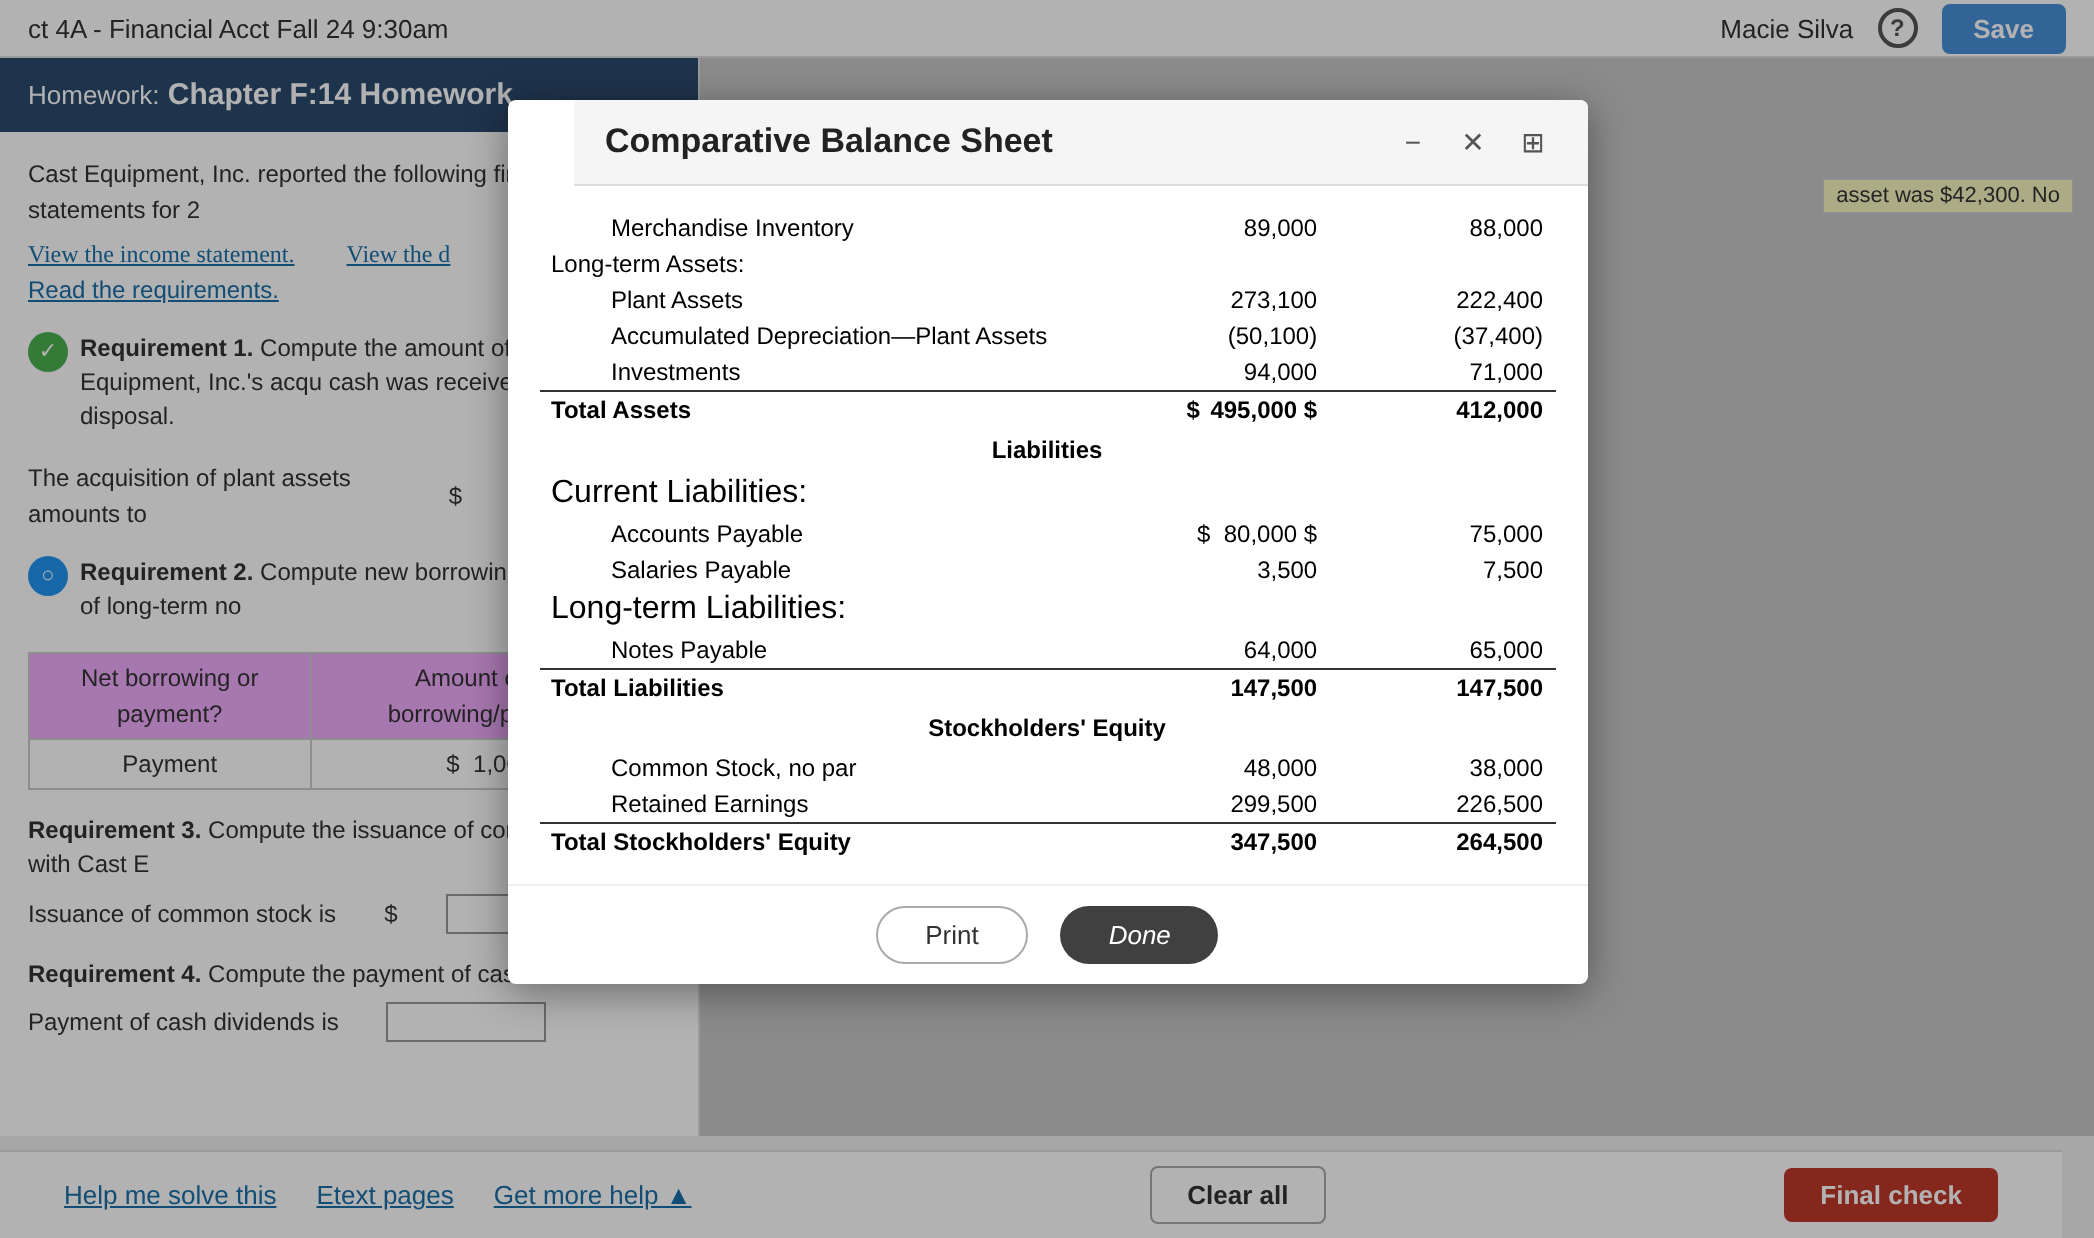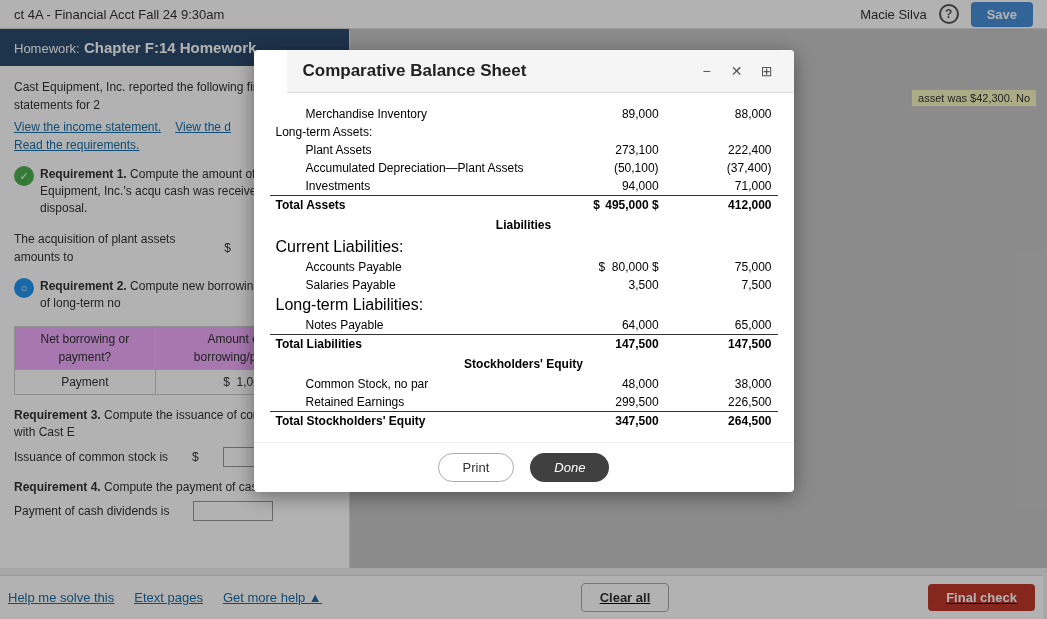--- a/index.html
+++ b/index.html
@@ -249,29 +249,28 @@
       padding: 6px 24px;
       cursor: pointer;
       font-size: 13px;
       color: #fff;
       font-style: italic;
     }
 
     
     .bottom-bar {
       position: absolute;
-      bottom: 0; left: 0; right: 4px;
+      bottom: 0; left: 0; right: 16px;
       height: 44px;
       background: #fff;
       border-top: 1px solid #ddd;
       display: flex;
       align-items: center;
-      padding: 0 8px;
+      padding: 0 32px;
       gap: 20px;
-      text-decoration: underline;
     }
     .bottom-link {
       color: #1a6fa8;
       text-decoration: underline;
       cursor: pointer;
       font-size: 13px;
     }
     .bottom-btn {
       margin-left: auto;
       padding: 6px 18px;
@@ -313,21 +312,21 @@
 
 <div class="main-content">
 
   <div class="homework-panel">
     <div class="homework-header">
       <span>Homework:</span>
       <strong>Chapter F:14 Homework</strong>
     </div>
     <div class="homework-body">
       <p>Cast Equipment, Inc. reported the following financial statements for 2</p>
-      <div style="display:flex; gap:14px; margin-top:4px;">
+      <div style="display:flex; gap:26px; margin-top:4px;font-family:Liberation Serif, serif;">
         <a>View the income statement.</a>
         <a>View the d</a>
       </div>
       <a>Read the requirements.</a>
 
       
       <div class="requirement">
         <div class="req-row">
           <div class="check-icon green">✓</div>
           <p><span class="req-bold">Requirement 1.</span> <span>Compute the amount of Cast Equipment, Inc.'s acqu cash was received upon disposal.</span></p>

